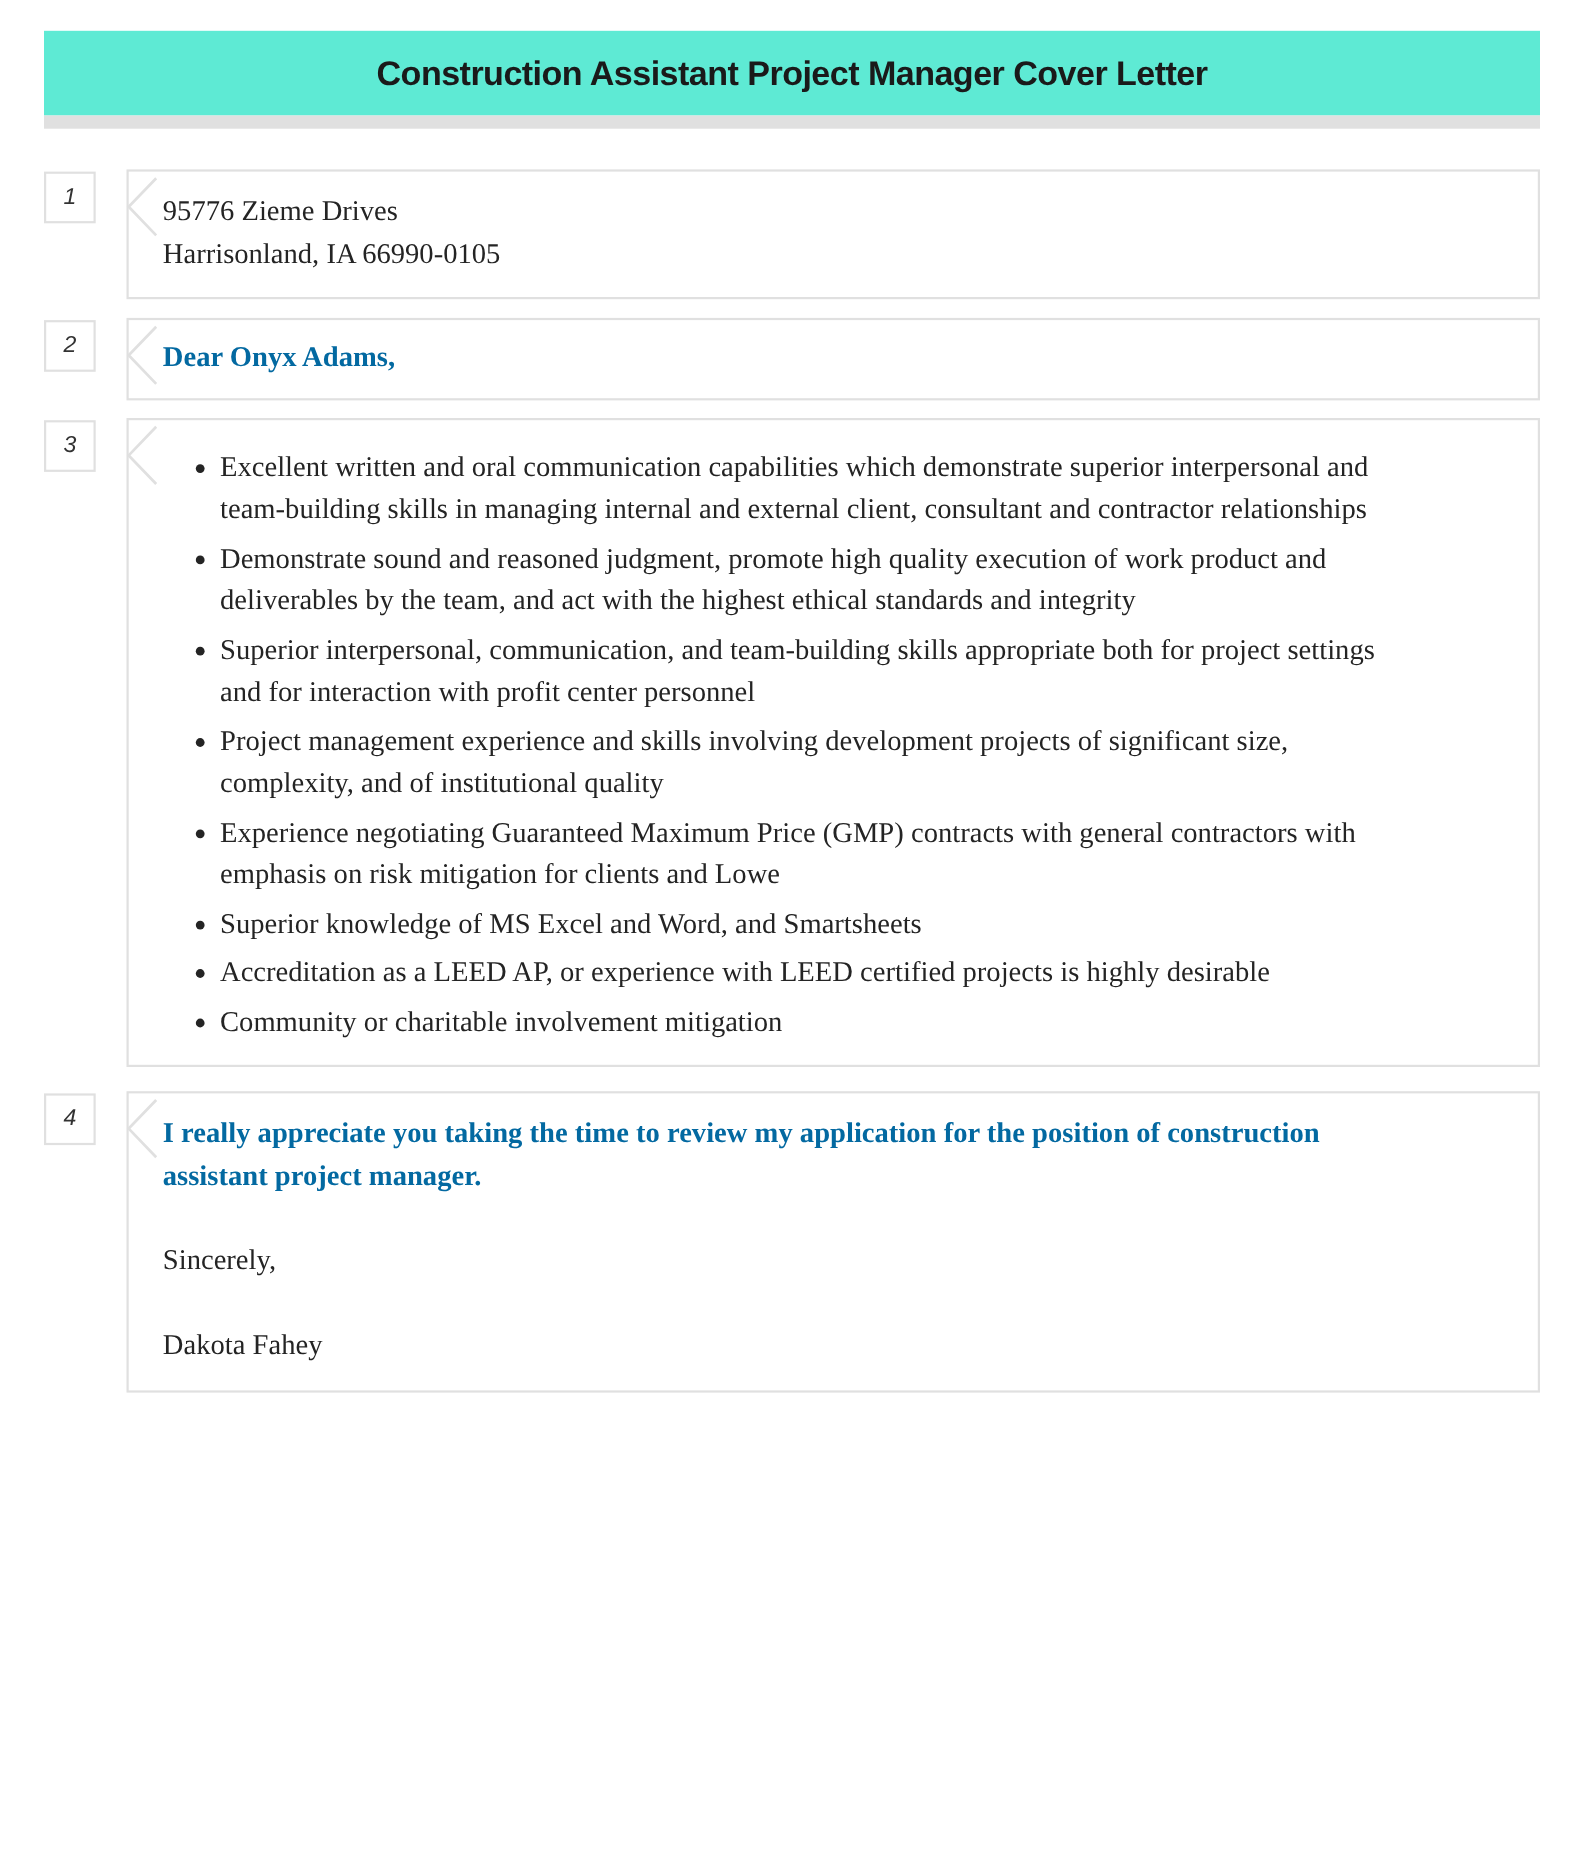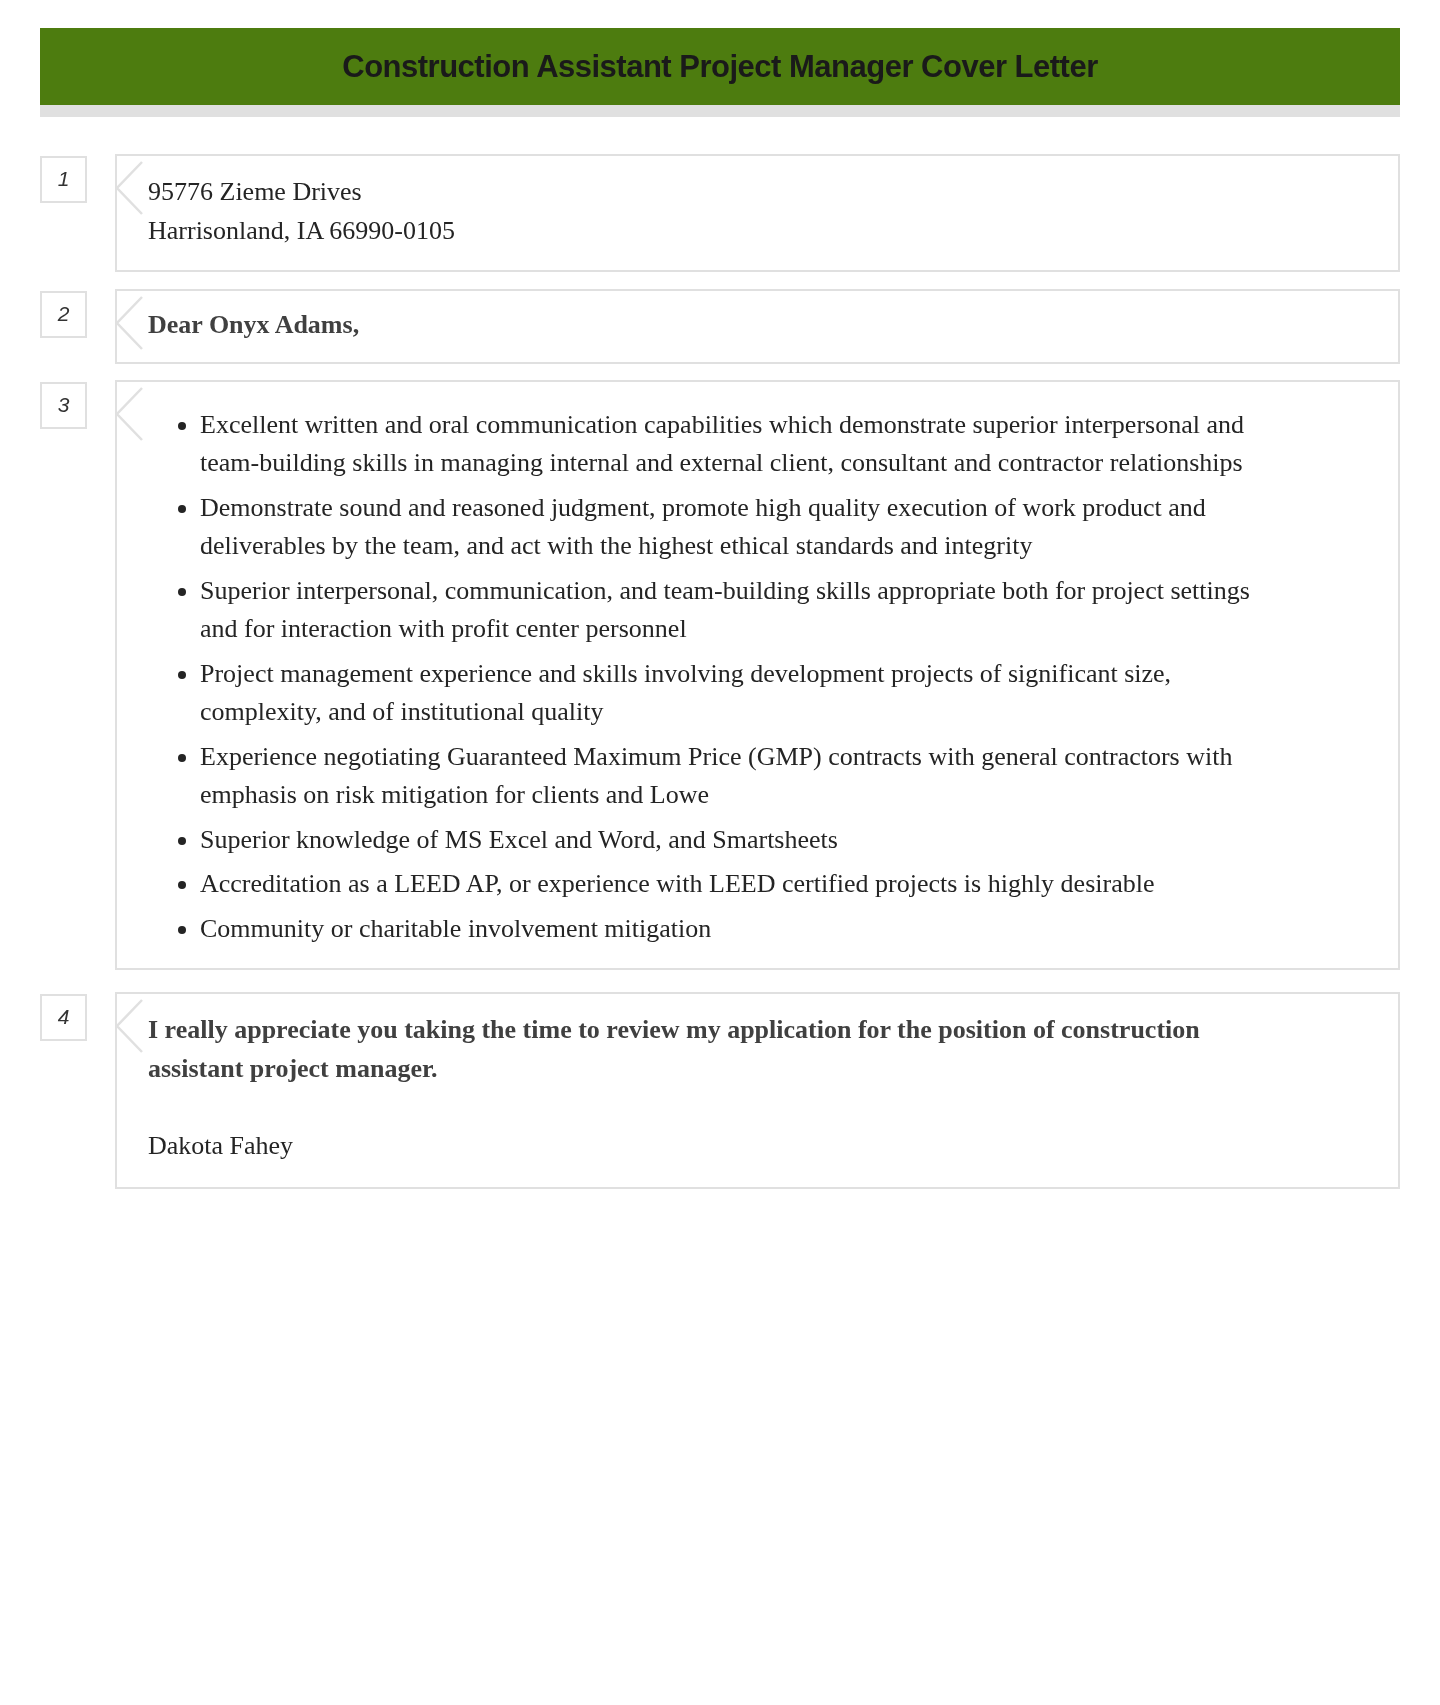--- a/index.html
+++ b/index.html
@@ -9,21 +9,21 @@
     position: relative;
     overflow: hidden;
     font-family: "Liberation Serif", "DejaVu Serif", serif;
     color: #242424;
   }
 
   
   .header-bar {
     margin: 28px 40px 0 40px;
     height: 77px;
-    background: #4d7c0f;
+    background: #5eead4;
   }
   .header-title {
     font-family: "Liberation Sans", "DejaVu Sans", sans-serif;
     font-weight: bold;
     font-size: 31px;
     line-height: 77px;
     letter-spacing: -0.5px;
     text-align: center;
     color: #1a1a1a;
     white-space: nowrap;
@@ -64,21 +64,21 @@
 
   .notch {
     position: absolute;
     left: -8px; top: 4px;
     display: block;
   }
 
   .card p { margin: 0 0 38.5px 0; }
   .card p:last-child { margin-bottom: 0; }
 
-  .salutation, .emphasis { font-weight: bold; color: #404040; }
+  .salutation, .emphasis { font-weight: bold; color: #0369a1; }
 
   .card-3 ul {
     list-style: disc outside;
     margin: 6px 0 0 0;
     padding-left: 52px;
   }
   .card-3 li { margin-bottom: 6px; }
   .card-3 li:last-child { margin-bottom: 0; }
 
   .address-line { margin: 0 !important; }
@@ -132,14 +132,15 @@
 </section>
 
 <section class="card card-4">
   <div class="badge">
     <span>4</span>
   </div>
   <svg class="notch" width="34" height="56" viewBox="0 0 34 56">
     <path d="M33 2 L8 28 L33 54" fill="#ffffff" stroke="#e0e0e0" stroke-width="2.5"></path>
   </svg>
   <p class="emphasis">I really appreciate you taking the time to review my application for the position of construction assistant project manager.</p>
+  <p>Sincerely,</p>
   <p>Dakota Fahey</p>
 </section>
 
 </body></html>

